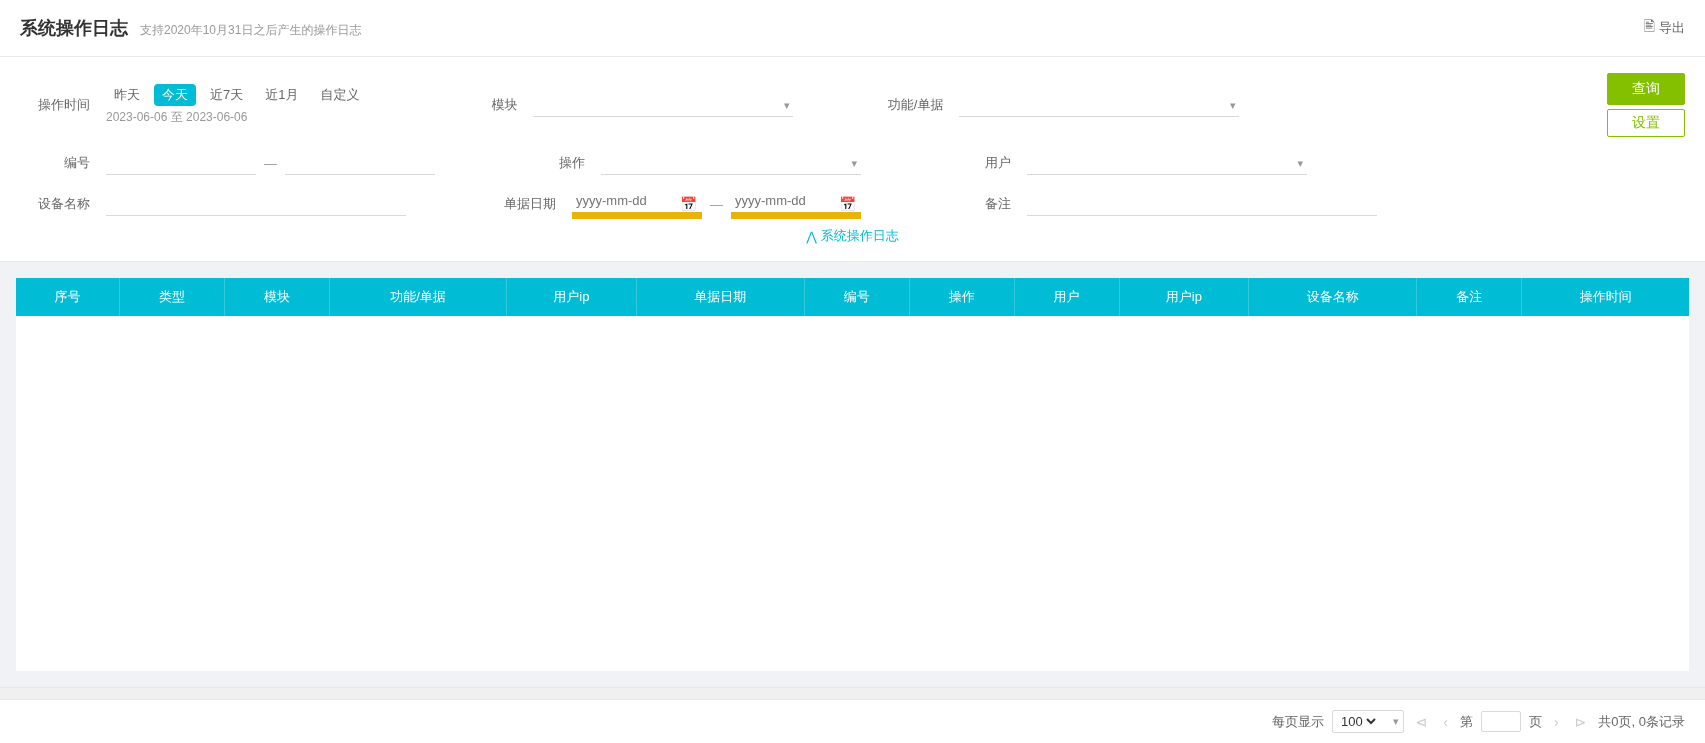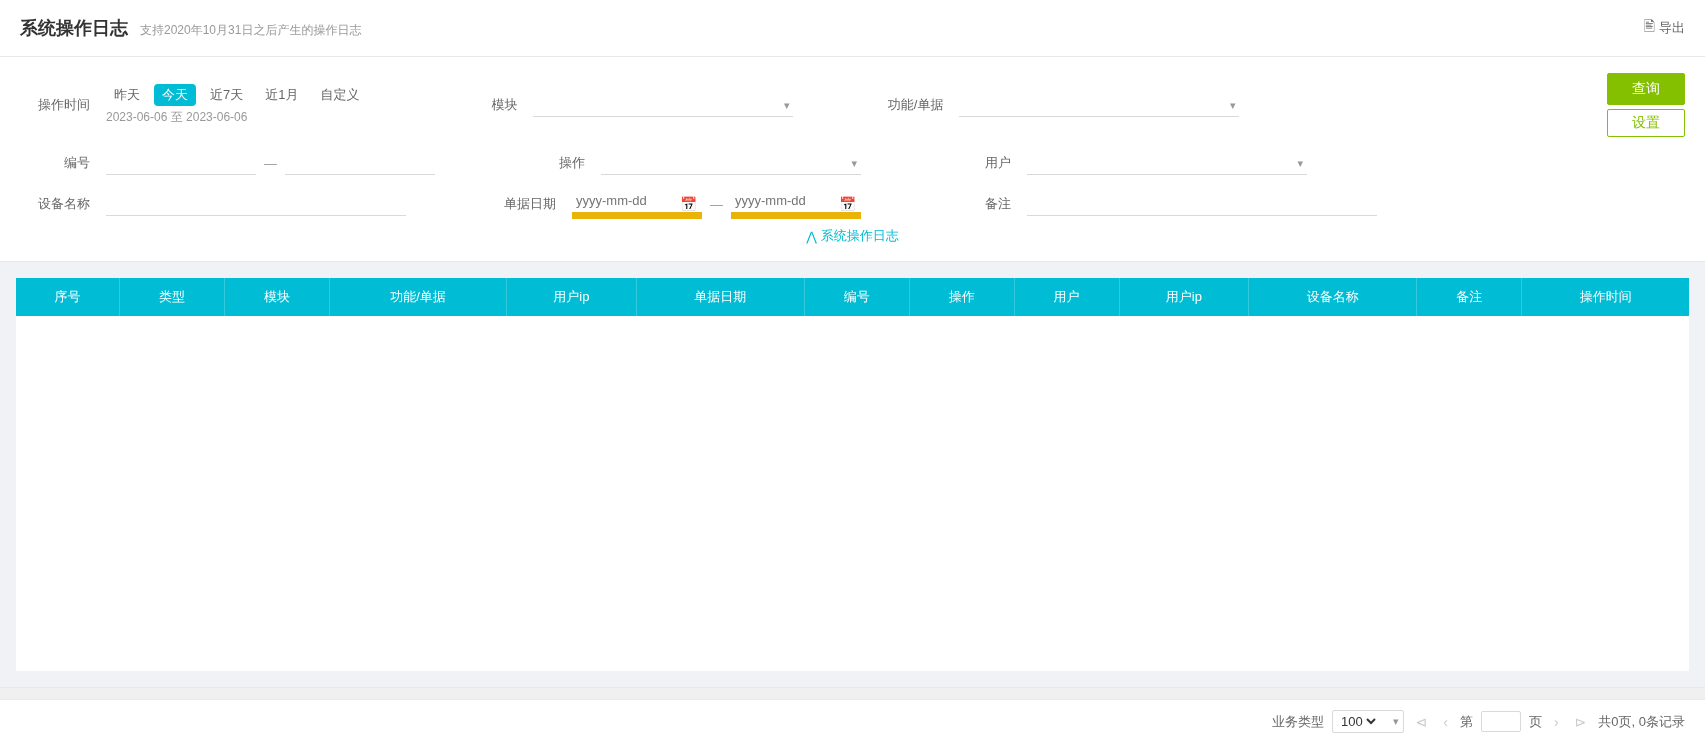--- a/index.html
+++ b/index.html
@@ -226,21 +226,21 @@
         
       </tbody>
     </table>
   </div>
 
   <div class="scrollbar-area">
     <div class="scrollbar-inner"></div>
   </div>
 
   <div class="table-footer">
-    <span>业务类型</span>
+    <span>每页显示</span>
     <div class="pagination-select-wrapper">
       <select class="pagination-select">
         <option>10</option>
         <option>20</option>
         <option>50</option>
         <option selected="">100</option>
         <option>200</option>
       </select>
       <span class="pagination-select-arrow">▾</span>
     </div>

